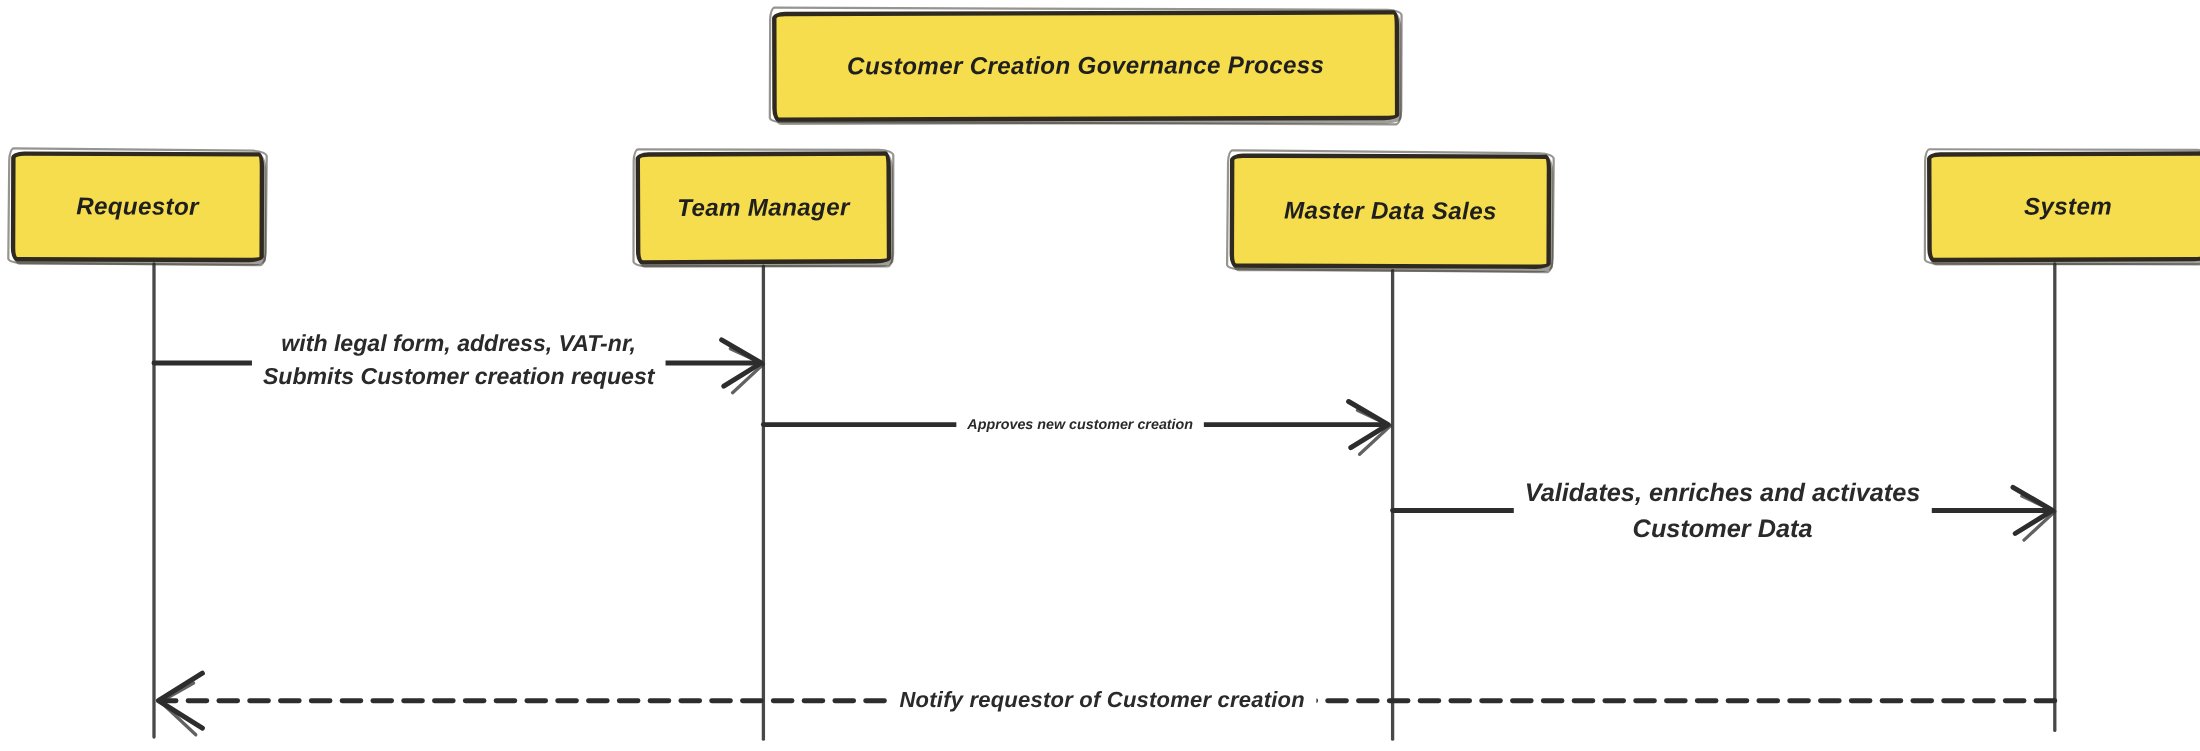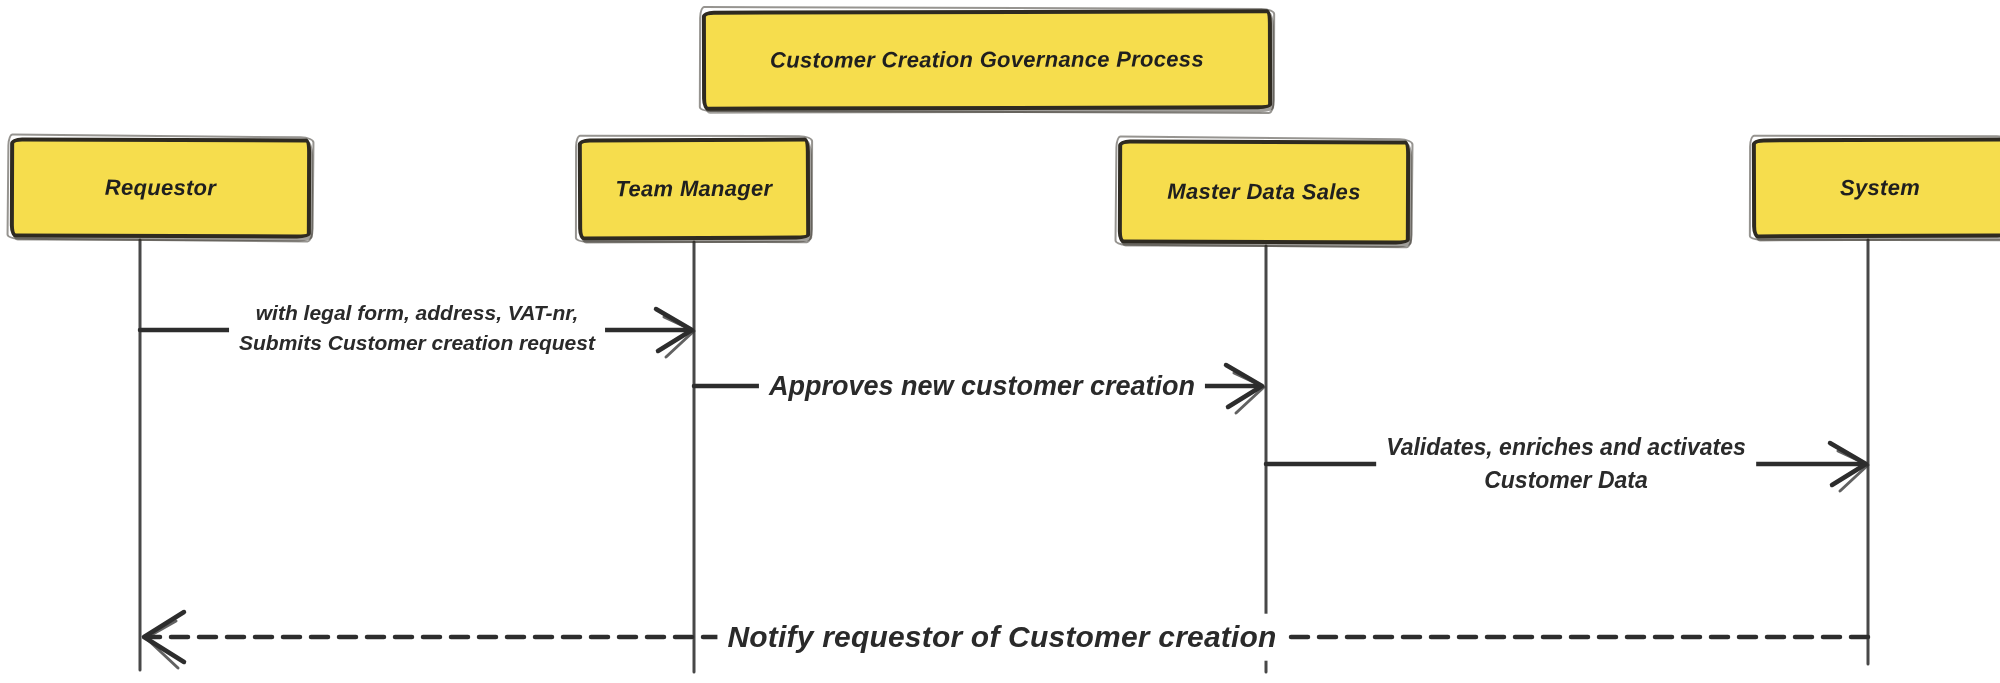--- a/index.html
+++ b/index.html
@@ -42,21 +42,21 @@
   .note::after {
     content: "";
     position: absolute;
     inset: -7px;
     border: 2px solid rgba(46,42,33,0.5);
     border-radius: 5px 14px 6px 12px / 12px 6px 14px 5px;
     transform: rotate(0.35deg);
     pointer-events: none;
   }
   .title-note { left: 702px; top: 10px;  width: 570px; height: 100px; transform: rotate(-0.15deg); }
-  .actor-requestor   { left: 10px;   top: 138px; width: 301px; height: 100px; transform: rotate(0.2deg); }
+  .actor-requestor   { left: 10px;   top: 138px; width: 230px; height: 100px; transform: rotate(0.2deg); }
   .actor-sales       { left: 578px;  top: 138px; width: 232px; height: 102px; transform: rotate(-0.25deg); }
   .actor-mdt         { left: 1118px; top: 140px; width: 292px; height: 104px; transform: rotate(0.2deg); }
   .actor-system      { left: 1752px; top: 138px; width: 256px; height: 100px; transform: rotate(-0.2deg); }
 
   
   svg.lines { position: absolute; left: 0; top: 0; z-index: 1; }
   .lifeline { stroke: var(--lifeline); stroke-width: 3; stroke-linecap: round; fill: none; }
   .msg-line { stroke: var(--line); stroke-width: 4.5; stroke-linecap: round; fill: none; }
   .msg-line.dashed { stroke-dasharray: 17 11; }
   .arrow-head { stroke: var(--line); stroke-width: 4.5; stroke-linecap: round; stroke-linejoin: round; fill: none; }
@@ -70,23 +70,23 @@
     background: var(--background);
     padding: 2px 10px;
     text-align: center;
     font-weight: 700;
     color: #2A2A2A;
     white-space: nowrap;
     line-height: 1.42;
   }
   .msg-label span { display: block; }
   .msg-label-1 { left: 417px;  top: 328px; font-size: 21px; }
-  .msg-label-2 { left: 982px;  top: 386px; font-size: 27px; }
+  .msg-label-2 { left: 982px;  top: 386px; font-size: 13px; }
   .msg-label-3 { left: 1566px; top: 464px; font-size: 23px; }
-  .msg-label-4 { left: 1002px; top: 637px; font-size: 30px; letter-spacing: 0.2px; }
+  .msg-label-4 { left: 1002px; top: 637px; font-size: 20px; letter-spacing: 0.2px; }
 </style>
 </head>
 <body>
 
 <div class="canvas">
 
   <svg class="lines" width="2000" height="683" viewBox="0 0 2000 683" aria-hidden="true">
     <g>
       <path class="lifeline" d="M140 240 L140 670"></path>
       <path class="lifeline" d="M694 242 L694 672"></path>

